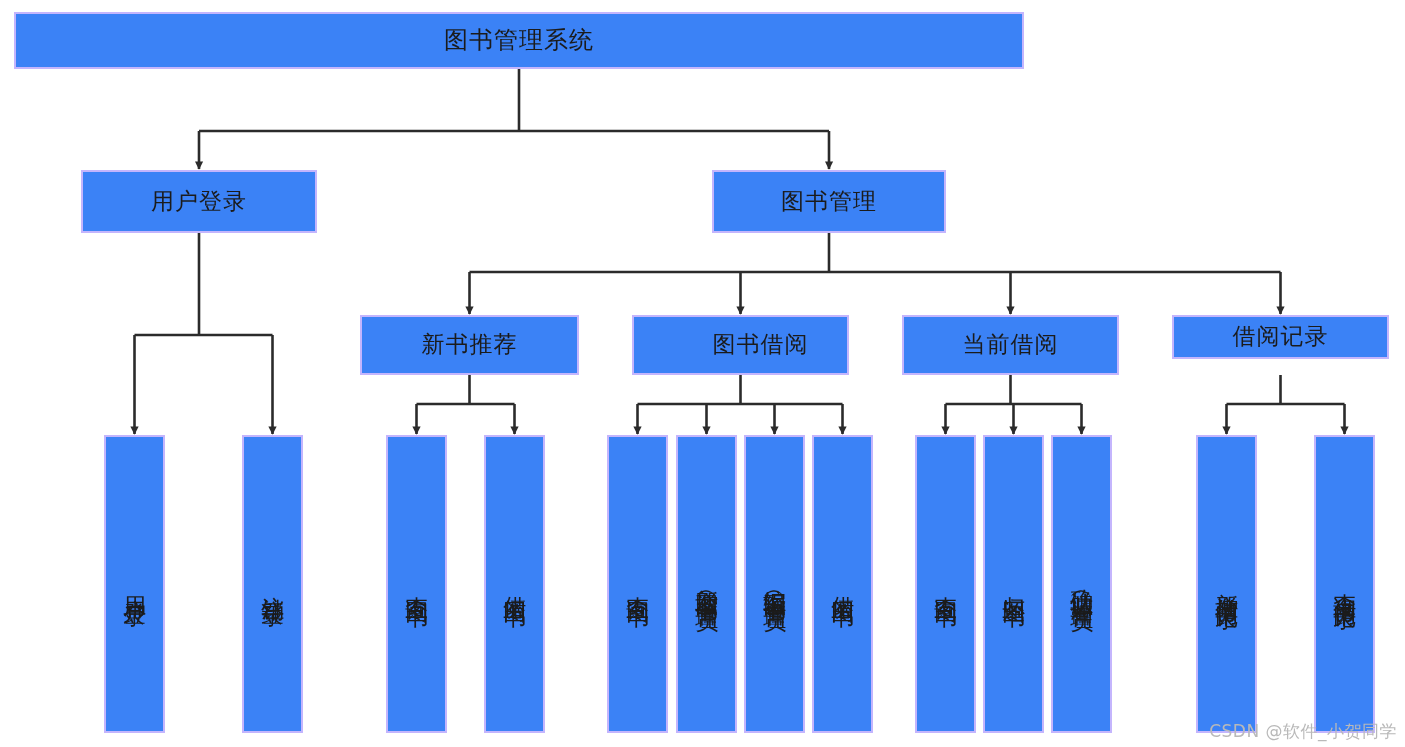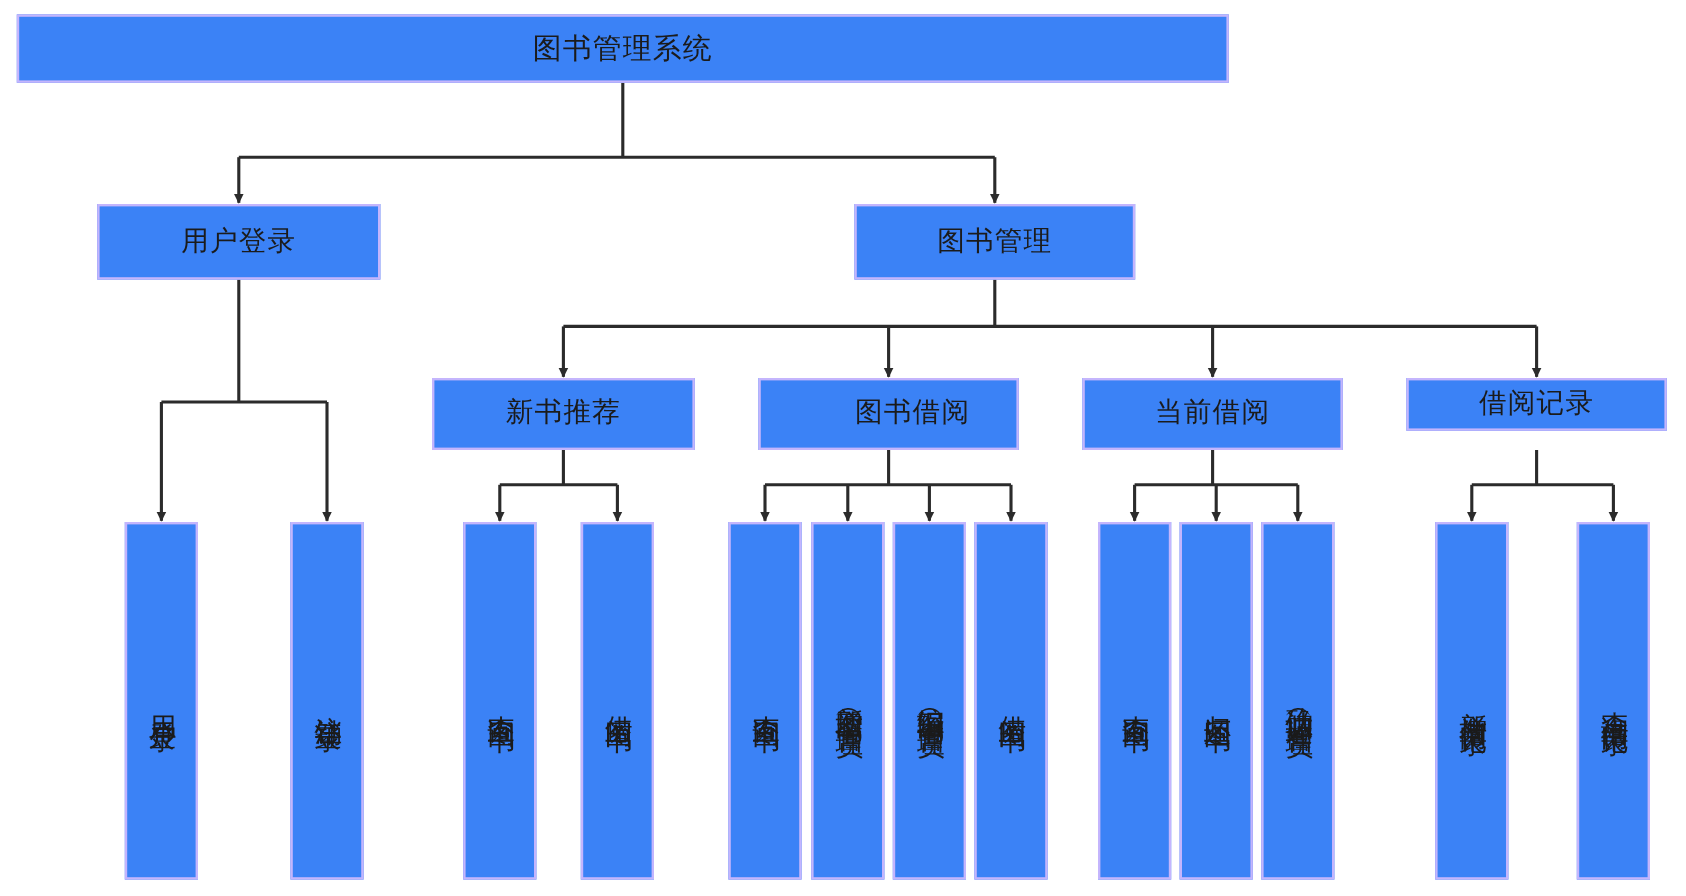--- a/index.html
+++ b/index.html
@@ -169,14 +169,15 @@
         <span>确认归还（管理员）</span>
       </div>
       <div class="node vert" style="left: 1196px; top: 435px; width: 61px; height: 298px;">
         <span>新增借阅记录</span>
       </div>
       <div class="node vert" style="left: 1314px; top: 435px; width: 61px; height: 298px;">
         <span>查询借阅记录</span>
       </div>
     </div>
 
+  <div class="watermark">CSDN @软件_小贺同学</div>
 
 </div>
 
 </body></html>

